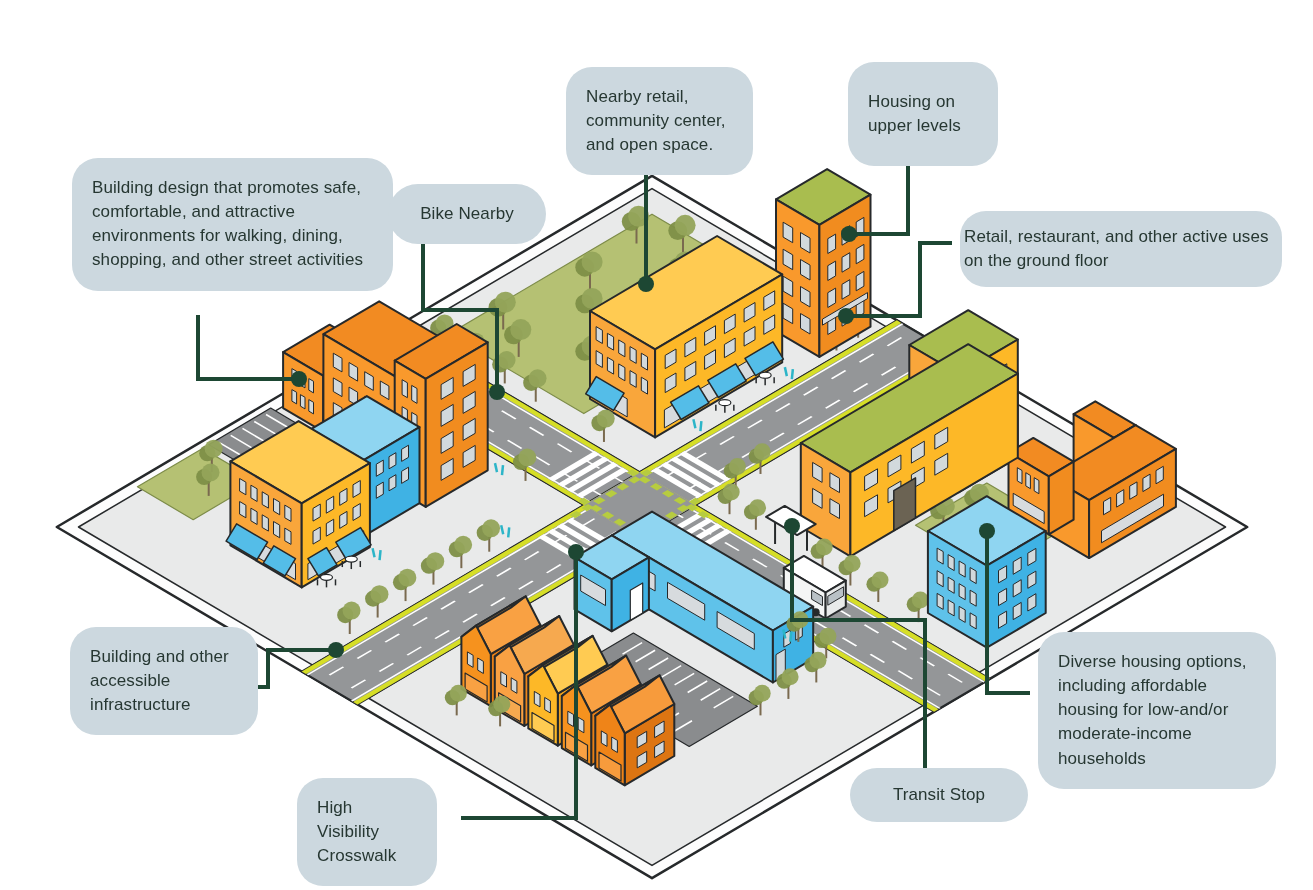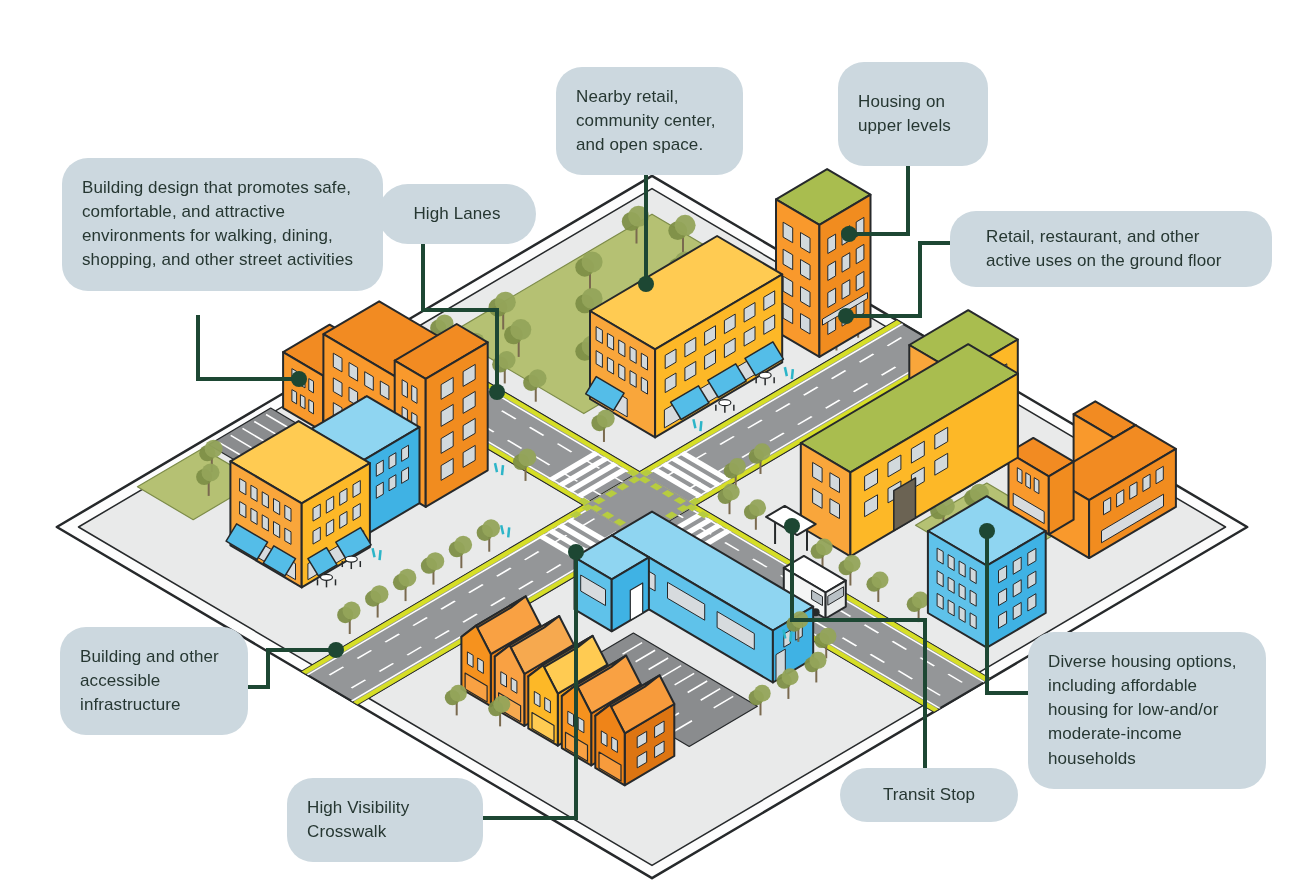--- a/index.html
+++ b/index.html
@@ -1,21 +1,21 @@
 <!DOCTYPE html>
 <html style="--bubble-bg: #ccd8df; --bubble-text: #263732; --leader: #1d4733;"><head>
 <meta charset="utf-8">
 <style>
   html,body{margin:0;padding:0;background:#ffffff;}
   .stage{position:relative;width:1313px;height:890px;background:#ffffff;overflow:hidden;
          font-family:"Liberation Sans", sans-serif;}
   svg.layer{position:absolute;left:0;top:0;}
   .bubble{position:absolute;box-sizing:border-box;background:var(--bubble-bg,#ccd8df);
           color:var(--bubble-text,#263732);border-radius:26px;padding:18px 20px;
-          font-size:17px;line-height:1.42;letter-spacing:.1px;}
+          font-size:17px;line-height:1.42;letter-spacing:.1px;margin-left:10px;}
   .bubble.pill{border-radius:32px;text-align:center;}
   .leader{fill:none;stroke:var(--leader,#1d4733);stroke-width:4;stroke-linejoin:miter;}
   .leader-dot{fill:var(--leader,#1d4733);}
 </style>
 </head>
 <body>
 
 <div class="stage">
 
   <svg id="scene" class="layer" width="1313" height="890" viewBox="0 0 1313 890">
@@ -848,22 +848,22 @@
     <polyline class="leader" points="461,818 576,818 576,552"></polyline>
     <circle class="leader-dot" cx="576" cy="552" r="8"></circle>
     <polyline class="leader" points="925,772 925,620 792,620 792,526"></polyline>
     <circle class="leader-dot" cx="792" cy="526" r="8"></circle>
     <polyline class="leader" points="1030,693 987,693 987,531"></polyline>
     <circle class="leader-dot" cx="987" cy="531" r="8"></circle>
   </svg>
 
   <div>
     <div class="bubble" style="left:62px;top:158px;width:321px">Building design that promotes safe, comfortable, and attractive environments for walking, dining, shopping, and other street activities</div>
-    <div class="bubble pill" style="left:378px;top:184px;width:158px;padding:18px 8px">High Lanes</div>
+    <div class="bubble pill" style="left:378px;top:184px;width:158px;padding:18px 8px">Bike Nearby</div>
     <div class="bubble" style="left:556px;top:67px;width:187px">Nearby retail, community center, and open space.</div>
     <div class="bubble" style="left:838px;top:62px;width:150px;padding:28px 20px">Housing on upper levels</div>
-    <div class="bubble" style="left:950px;top:211px;width:322px;padding:14px 36px">Retail, restaurant, and other active uses on the ground floor</div>
+    <div class="bubble" style="left:950px;top:211px;width:322px;padding:14px 4px">Retail, restaurant, and other active uses on the ground floor</div>
     <div class="bubble" style="left:60px;top:627px;width:188px">Building and other accessible infrastructure</div>
-    <div class="bubble" style="left:287px;top:778px;width:196px">High Visibility Crosswalk</div>
+    <div class="bubble" style="left:287px;top:778px;width:140px">High Visibility Crosswalk</div>
     <div class="bubble pill" style="left:840px;top:768px;width:178px;padding:15px 8px">Transit Stop</div>
     <div class="bubble" style="left:1028px;top:632px;width:238px">Diverse housing options, including affordable housing for low-and/or moderate-income households</div>
   </div>
 </div>
 
 </body></html>

